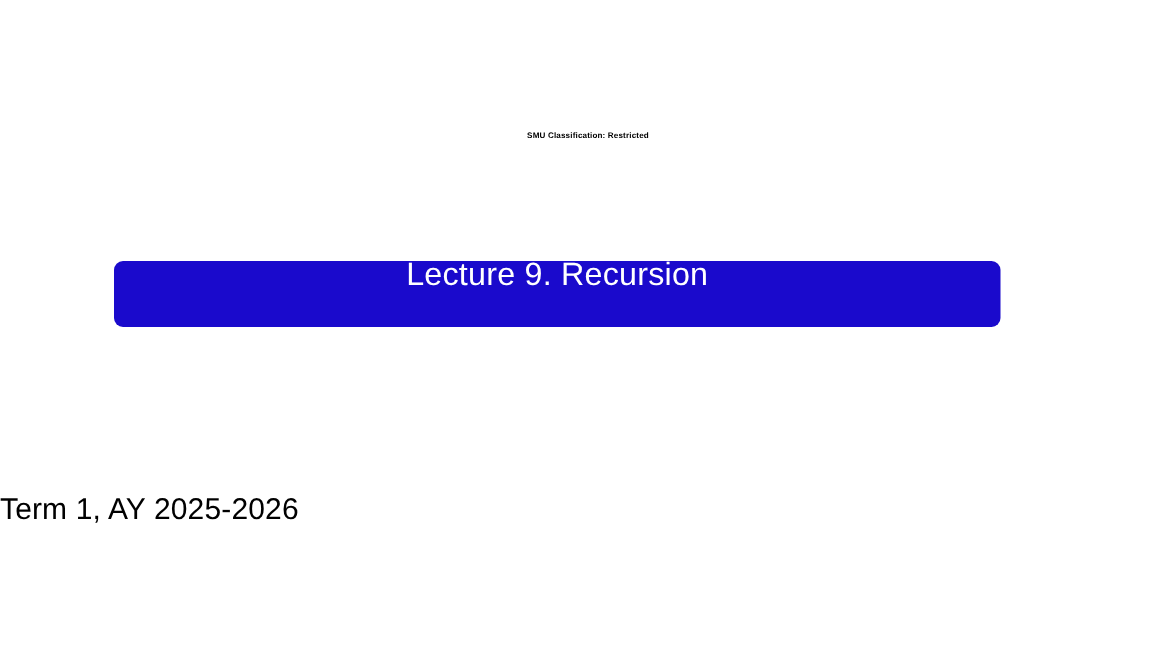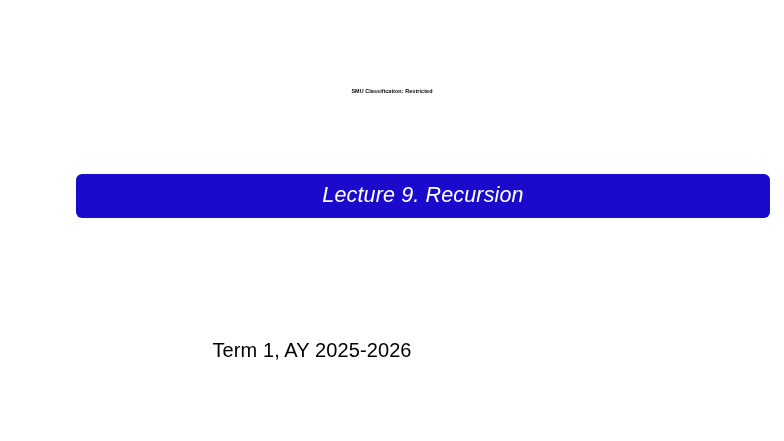--- a/index.html
+++ b/index.html
@@ -37,51 +37,48 @@
     letter-spacing: 0.1px;
     color: #000000;
     white-space: nowrap;
   }
 
   
   .title-banner {
     position: absolute;
     left: 76px;
     top: 174px;
-    width: 694px;
+    width: 591px;
     height: 44px;
     background: #1a0acc;
     border-radius: 6px;
     display: flex;
-    align-items: center;
+    align-items: flex-start;
     justify-content: center;
     box-sizing: border-box;
-    font-style: italic;
   }
 
   .title-text {
     font-family: "Liberation Sans", sans-serif;
     font-size: 21.5px;
     font-weight: 400;
     color: #ffffff;
     letter-spacing: 0.15px;
     line-height: 1;
     white-space: nowrap;
     margin-top: -1px;
   }
 
   
   .subtitle-row {
     position: absolute;
     left: 0;
     top: 330px;
     width: 624px;
-    text-align: center;
     line-height: 1;
-    margin-top: 10px;
   }
 
   .subtitle-text {
     display: inline-block;
     font-family: "Liberation Sans", sans-serif;
     font-size: 20px;
     font-weight: 400;
     color: #000000;
     letter-spacing: 0.1px;
     white-space: nowrap;

